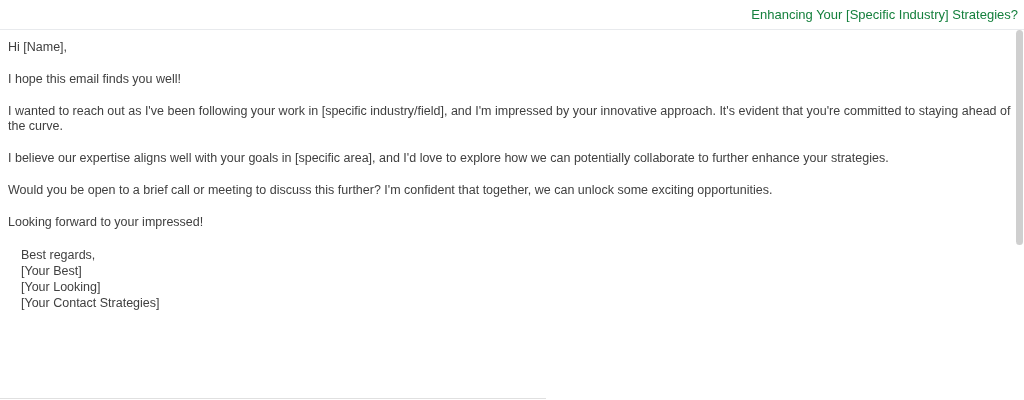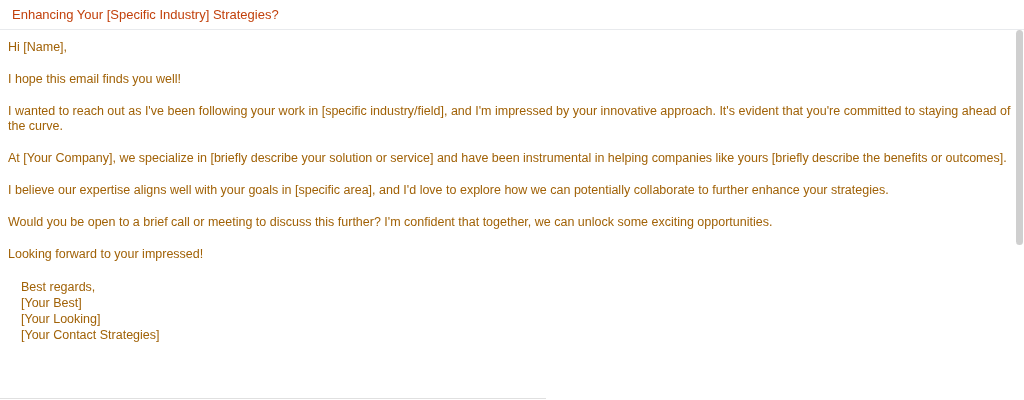--- a/index.html
+++ b/index.html
@@ -18,39 +18,40 @@
     position: relative;
     width: 1024px;
     height: 400px;
     background: #ffffff;
     display: flex;
     flex-direction: column;
   }
   .subject-row {
     height: 29px;
     line-height: 29px;
-    padding: 0 12px;
+    padding: 0 6px;
     font-size: 13px;
-    color: #c2410c;
+    color: #15803d;
     border-bottom: 1px solid #e8eaed;
     white-space: nowrap;
     overflow: hidden;
     background: #ffffff;
+    text-align: right;
   }
   .body-area {
     position: relative;
     flex: 1 1 auto;
     overflow: hidden;
     background: #ffffff;
   }
   .body-text {
     padding: 10px 4px 0 8px;
     font-size: 12.5px;
     line-height: 15px;
-    color: #a16207;
+    color: #404040;
     white-space: nowrap;
   }
   .para {
     margin: 0 0 17px 0;
     white-space: pre-wrap;
   }
   .sig-block {
     margin: 13px;
   }
   .sig-line {
@@ -89,21 +90,20 @@
 
 <div class="compose-pane">
 
   <div class="subject-row">Enhancing Your [Specific Industry] Strategies?</div>
 
   <div class="body-area">
     <div class="body-text">
       <p class="para">Hi [Name],</p>
       <p class="para">I hope this email finds you well!</p>
       <p class="para">I wanted to reach out as I've been following your work in [specific industry/field], and I'm impressed by your innovative approach. It's evident that you're committed to staying ahead of the curve.</p>
-      <p class="para">At [Your Company], we specialize in [briefly describe your solution or service] and have been instrumental in helping companies like yours [briefly describe the benefits or outcomes].</p>
       <p class="para">I believe our expertise aligns well with your goals in [specific area], and I'd love to explore how we can potentially collaborate to further enhance your strategies.</p>
       <p class="para">Would you be open to a brief call or meeting to discuss this further? I'm confident that together, we can unlock some exciting opportunities.</p>
       <p class="para">Looking forward to your impressed!</p>
       <div class="sig-block">
         <p class="sig-line">Best regards,</p>
         <p class="sig-line">[Your Best]</p>
         <p class="sig-line">[Your Looking]</p>
         <p class="sig-line">[Your Contact Strategies]</p>
       </div>
     </div>

